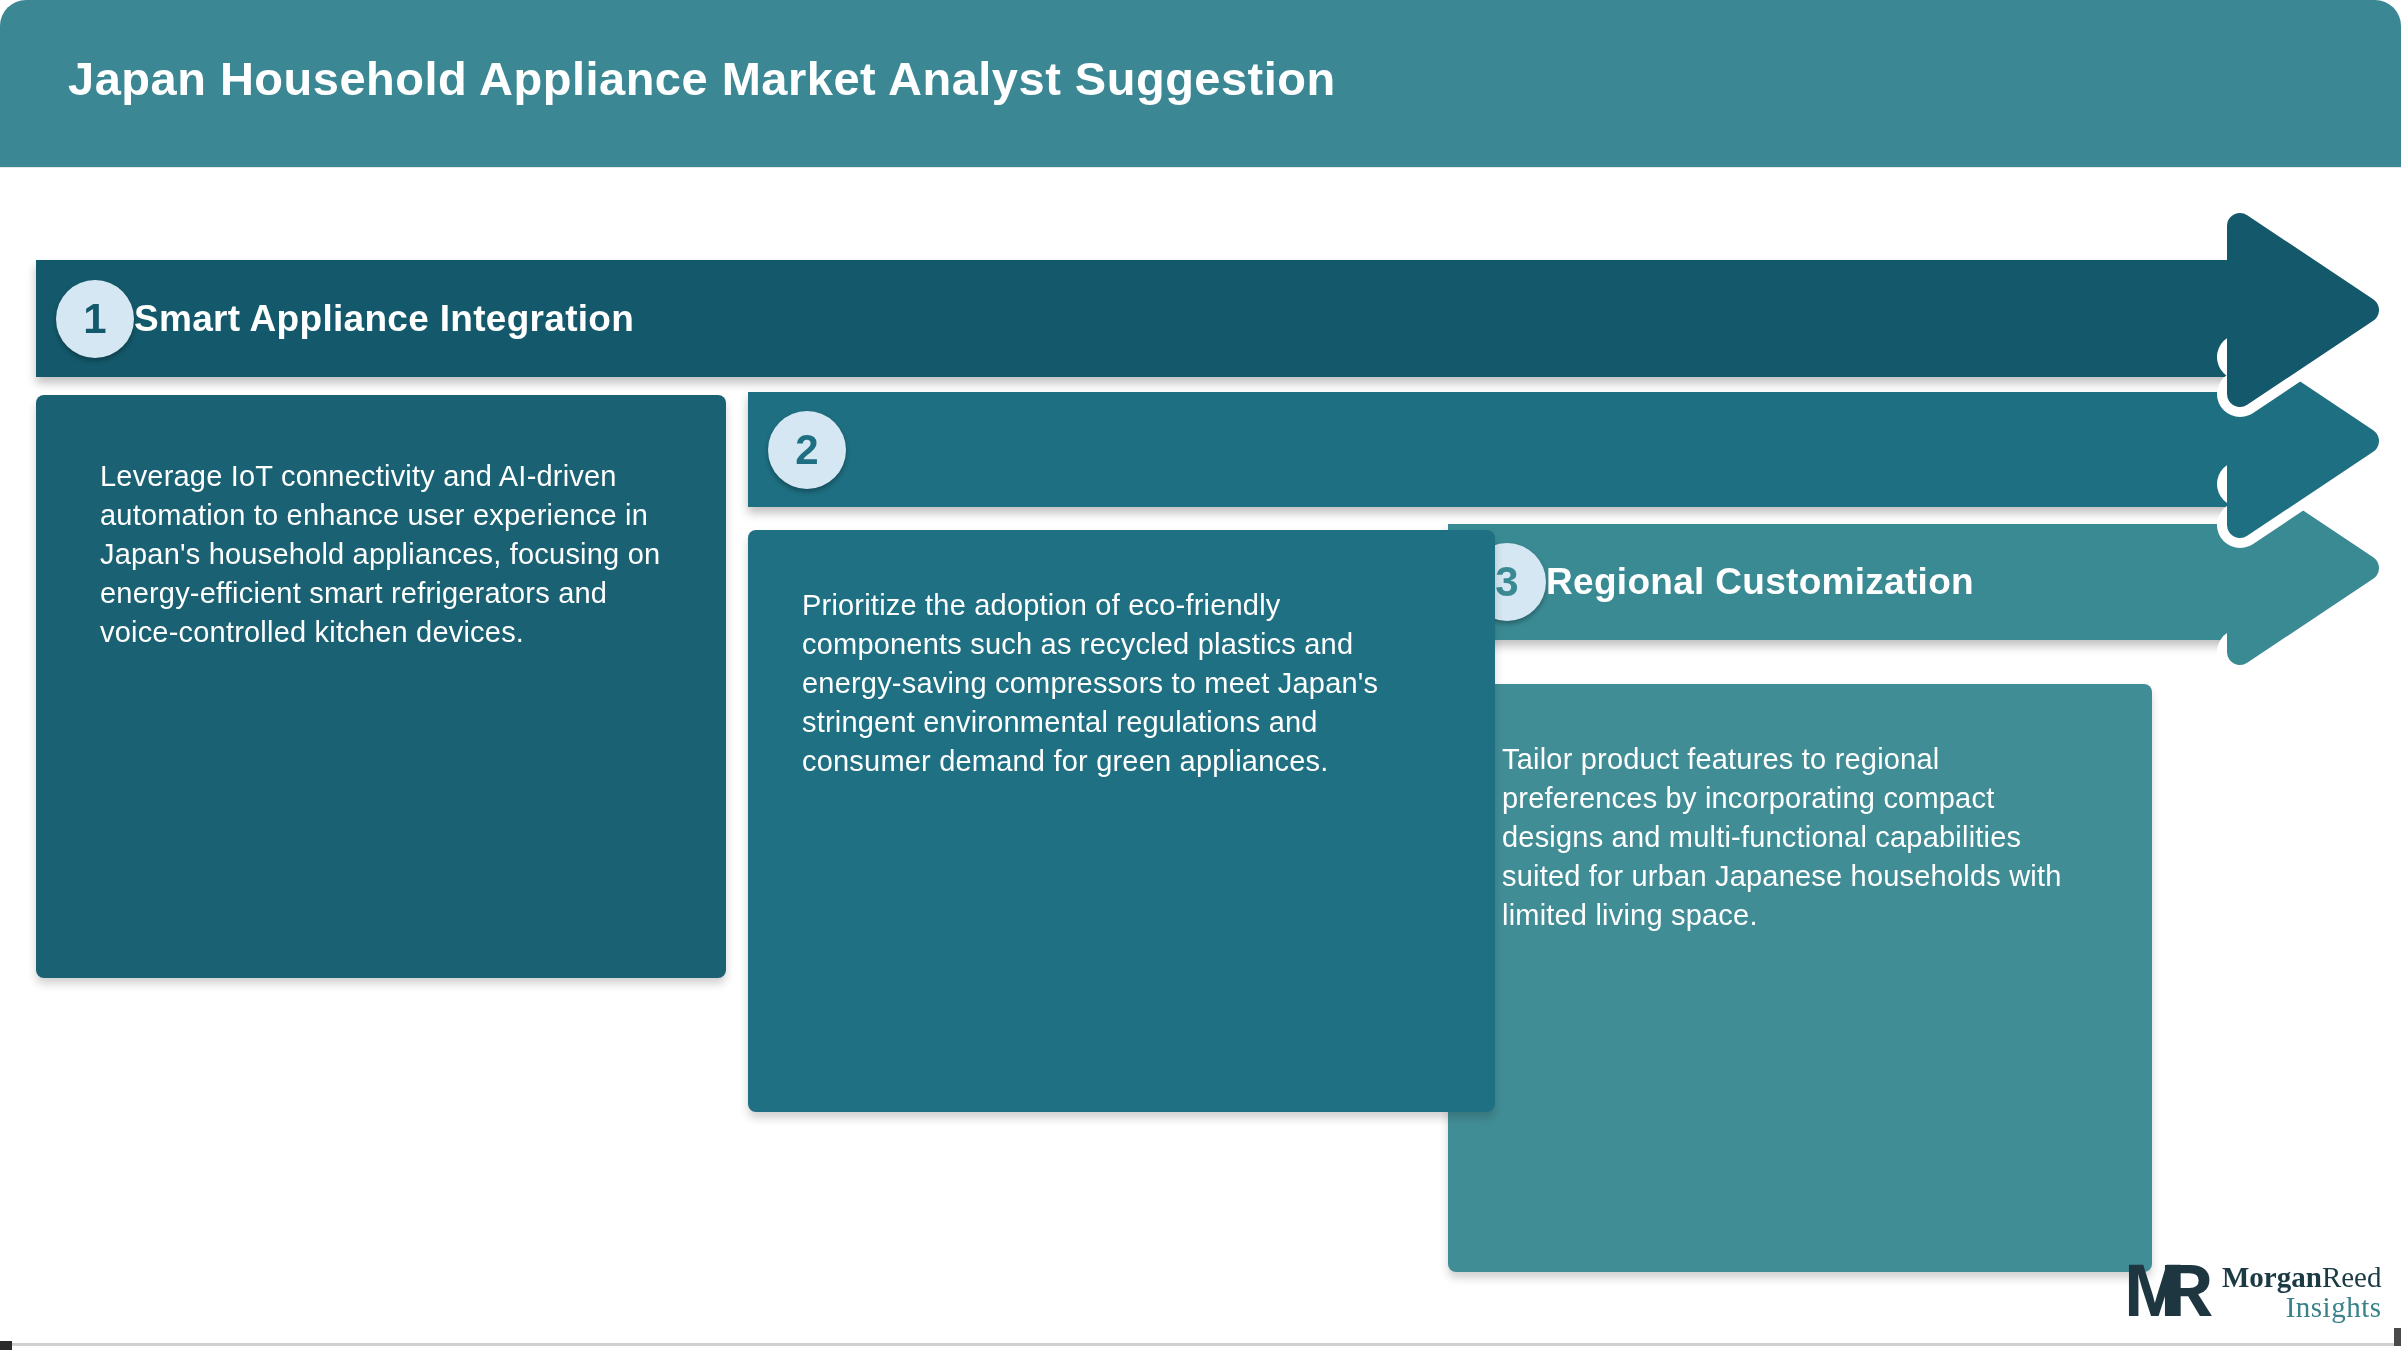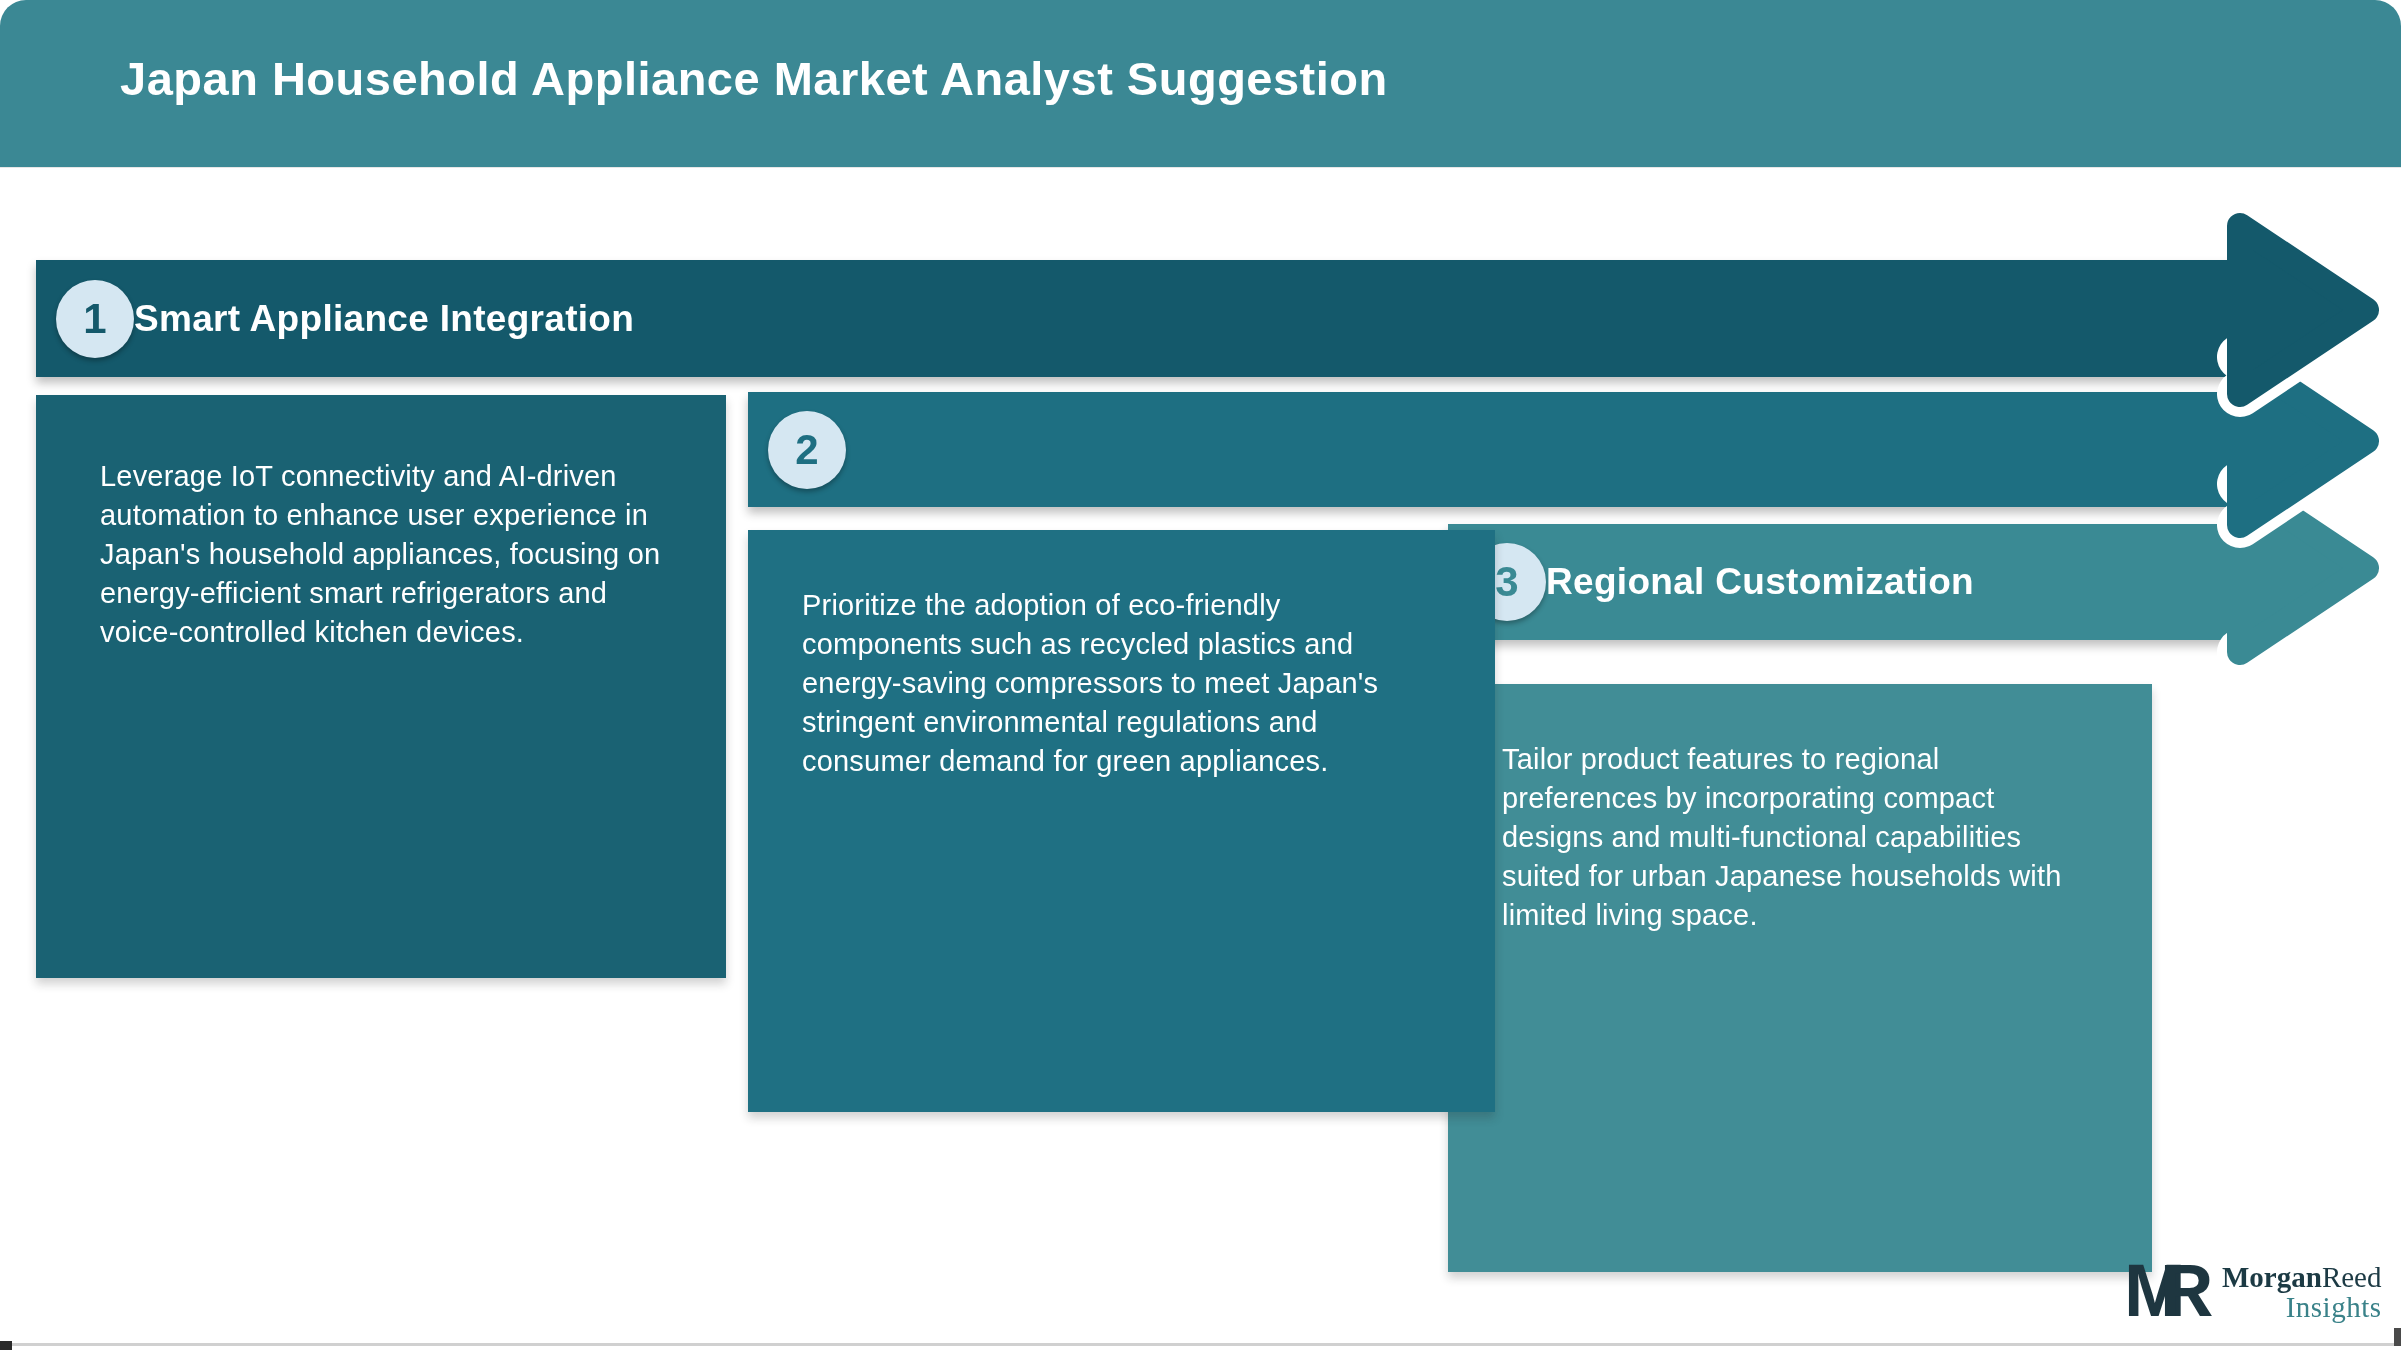--- a/index.html
+++ b/index.html
@@ -13,21 +13,21 @@
     overflow:hidden;
   }
 
   
   .header {
     position:absolute; left:0; top:0;
     width:2401px; height:168px;
     background:var(--header-bg, #3B8894);
     border-radius:26px 26px 0 0;
     display:flex; align-items:center;
-    padding-left:120px; padding-bottom:10px;
+    padding-left:68px; padding-bottom:10px;
     border-bottom:1px solid #e6e6e6;
   }
   .header h1 {
     color:#ffffff; font-size:47px; font-weight:700; letter-spacing:0.5px;
   }
 
   
   .bar {
     position:absolute;
     display:flex; align-items:center;
@@ -71,20 +71,21 @@
     fill:var(--c-bar); stroke:var(--c-bar); stroke-width:26;
     stroke-linejoin:round;
   }
 
   
   .box {
     position:absolute;
     background:var(--c-box);
     box-shadow:0 6px 9px rgba(30,30,30,0.20);
     padding:56px 52px 0 54px;
+    border-radius:8px;
   }
   .step-1 .box { left:36px;   top:395px; width:690px; height:583px; }
   .step-2 .box { left:748px;  top:530px; width:747px; height:582px; }
   .step-3 .box { left:1448px; top:652px; width:704px; height:588px;margin-top:32px; }
   .box p {
     color:#ffffff; font-size:29px; font-weight:400;
     line-height:39px; letter-spacing:0.2px;
   }
   .step-1 .box p { padding-top:6px; padding-left:10px; }
 

